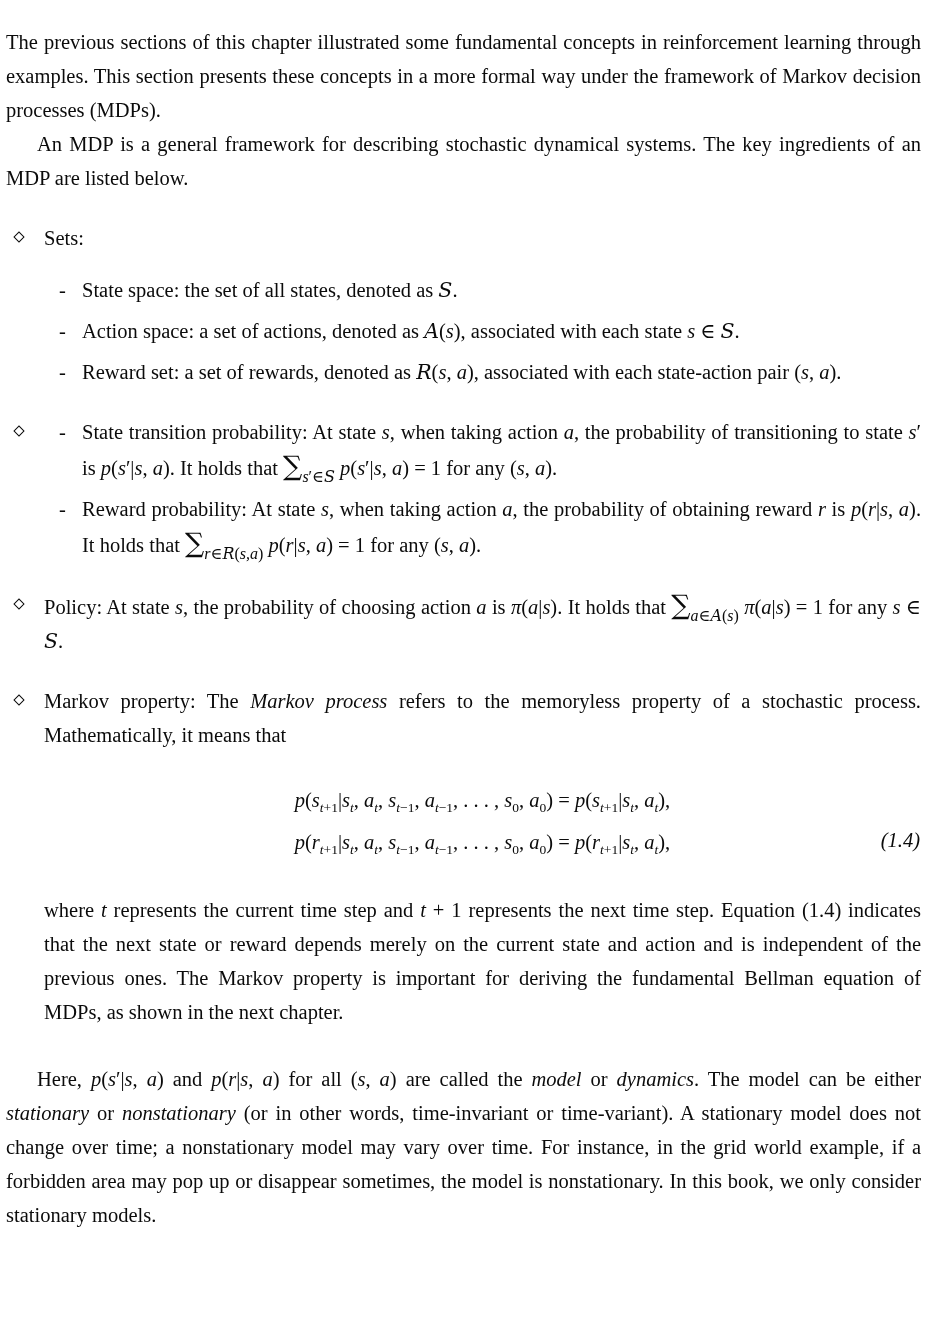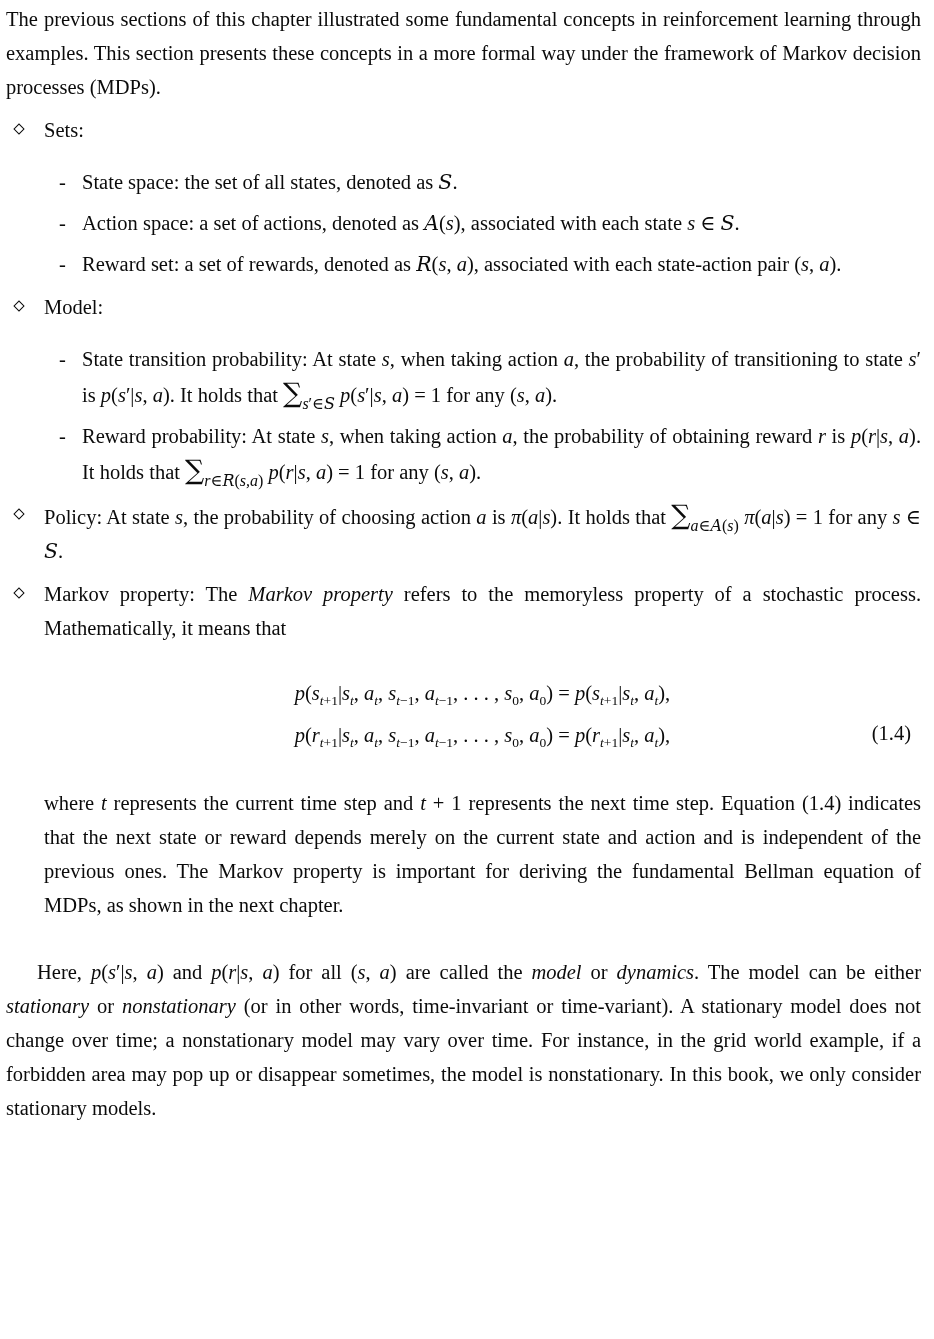--- a/index.html
+++ b/index.html
@@ -4,26 +4,26 @@
 <style>
   * { box-sizing: border-box; }
   html, body { margin: 0; padding: 0; }
   body {
     width: 934px; height: 1339px;
     background: #ffffff; color: #0b0b0b;
     font-family: "Liberation Serif", "DejaVu Serif", serif;
     font-size: 20.5px; line-height: 34px;
     overflow: hidden;
   }
-  .page { padding: 2px 13px 0 6px; text-align: justify; }
+  .page { padding: 25px 13px 0 6px; text-align: justify; }
   p { margin: 0; }
   .indent { text-indent: 31px; }
 
   
-  .item { position: relative; padding-left: 38px; margin-top: 9px; }
+  .item { position: relative; padding-left: 38px; margin-top: 26px; }
   .diamond {
     position: absolute; left: 9px; top: 12px;
     width: 8px; height: 8px;
     border: 1.4px solid #0b0b0b; background: transparent;
     transform: rotate(45deg);
   }
   
   .sublist { margin-top: 18px; }
   .subitem { position: relative; padding-left: 38px; margin-top: 7px; }
   .subitem:first-child { margin-top: 0; }
@@ -33,31 +33,32 @@
   i { font-style: italic; }
   .cal { font-style: italic; font-family: "DejaVu Serif", "Liberation Serif", serif; }
   .sum { font-size: 27px; font-family: "DejaVu Serif", "Liberation Serif", serif; }
   sub { font-size: 13.5px; line-height: 0; vertical-align: -5px; }
   sub.ss { font-size: 16px; vertical-align: -7px; }
 
   
   .eq-wrap { position: relative; margin: 27px 0 30px 0; }
   .eq-lines { width: fit-content; margin: 0 auto; text-align: center; }
   .eq-line { line-height: 42px; white-space: nowrap; }
-  .eq-tag { position: absolute; right: 10px; bottom: 6px; }
+  .eq-tag { position: absolute; right: 1px; bottom: 6px; font-style: italic; }
 
   .closing { margin-top: 33px; }
 </style>
 </head>
 <body>
 
 <main class="page">
 
   <p class="para">The previous sections of this chapter illustrated some fundamental concepts in reinforcement learning through examples. This section presents these concepts in a more formal way under the framework of Markov decision processes (MDPs).</p>
 
+  <p class="para indent">An MDP is a general framework for describing stochastic dynamical systems. The key ingredients of an MDP are listed below.</p>
 
   <section>
 
     <div class="item">
       <span class="diamond"></span>
       <div class="item-body">
         <p class="item-text">Sets:</p>
         <div class="sublist">
           <div class="subitem">
             <span class="dash">-</span>
@@ -71,21 +72,20 @@
             <span class="dash">-</span>
             <p>Reward set: a set of rewards, denoted as <span class="cal">R</span>(<i>s</i>, <i>a</i>), associated with each state-action pair (<i>s</i>, <i>a</i>).</p>
           </div>
         </div>
       </div>
     </div>
 
     <div class="item">
       <span class="diamond"></span>
       <div class="item-body">
-        <p class="item-text">Model:</p>
         <div class="sublist">
           <div class="subitem">
             <span class="dash">-</span>
             <p>State transition probability: At state <i>s</i>, when taking action <i>a</i>, the probability of transitioning to state <i>s</i>′ is <i>p</i>(<i>s</i>′|<i>s</i>, <i>a</i>). It holds that <span class="sum">∑</span><sub class="ss"><i>s</i>′∈<span class="cal">S</span></sub> <i>p</i>(<i>s</i>′|<i>s</i>, <i>a</i>) = 1 for any (<i>s</i>, <i>a</i>).</p>
           </div>
           <div class="subitem">
             <span class="dash">-</span>
             <p>Reward probability: At state <i>s</i>, when taking action <i>a</i>, the probability of obtaining reward <i>r</i> is <i>p</i>(<i>r</i>|<i>s</i>, <i>a</i>). It holds that <span class="sum">∑</span><sub class="ss"><i>r</i>∈<span class="cal">R</span>(<i>s,a</i>)</sub> <i>p</i>(<i>r</i>|<i>s</i>, <i>a</i>) = 1 for any (<i>s</i>, <i>a</i>).</p>
           </div>
         </div>
@@ -95,21 +95,21 @@
     <div class="item">
       <span class="diamond"></span>
       <div class="item-body">
         <p class="item-text">Policy: At state <i>s</i>, the probability of choosing action <i>a</i> is <i>π</i>(<i>a</i>|<i>s</i>). It holds that <span class="sum">∑</span><sub class="ss"><i>a</i>∈<span class="cal">A</span>(<i>s</i>)</sub> <i>π</i>(<i>a</i>|<i>s</i>) = 1 for any <i>s</i> ∈ <span class="cal">S</span>.</p>
       </div>
     </div>
 
     <div class="item">
       <span class="diamond"></span>
       <div class="item-body">
-        <p class="item-text">Markov property: The <i>Markov property</i> refers to the memoryless property of a stochastic process. Mathematically, it means that</p>
+        <p class="item-text">Markov property: The <i>Markov process</i> refers to the memoryless property of a stochastic process. Mathematically, it means that</p>
 
         <div class="eq-wrap">
           <div class="eq-lines">
             <p class="eq-line"><i>p</i>(<i>s</i><sub><i>t</i>+1</sub>|<i>s</i><sub><i>t</i></sub>, <i>a</i><sub><i>t</i></sub>, <i>s</i><sub><i>t</i>−1</sub>, <i>a</i><sub><i>t</i>−1</sub>, . . . , <i>s</i><sub>0</sub>, <i>a</i><sub>0</sub>) = <i>p</i>(<i>s</i><sub><i>t</i>+1</sub>|<i>s</i><sub><i>t</i></sub>, <i>a</i><sub><i>t</i></sub>),</p>
             <p class="eq-line"><i>p</i>(<i>r</i><sub><i>t</i>+1</sub>|<i>s</i><sub><i>t</i></sub>, <i>a</i><sub><i>t</i></sub>, <i>s</i><sub><i>t</i>−1</sub>, <i>a</i><sub><i>t</i>−1</sub>, . . . , <i>s</i><sub>0</sub>, <i>a</i><sub>0</sub>) = <i>p</i>(<i>r</i><sub><i>t</i>+1</sub>|<i>s</i><sub><i>t</i></sub>, <i>a</i><sub><i>t</i></sub>),</p>
           </div>
           <span class="eq-tag">(1.4)</span>
         </div>
 
         <p class="item-text">where <i>t</i> represents the current time step and <i>t</i> + 1 represents the next time step. Equation (1.4) indicates that the next state or reward depends merely on the current state and action and is independent of the previous ones. The Markov property is important for deriving the fundamental Bellman equation of MDPs, as shown in the next chapter.</p>

